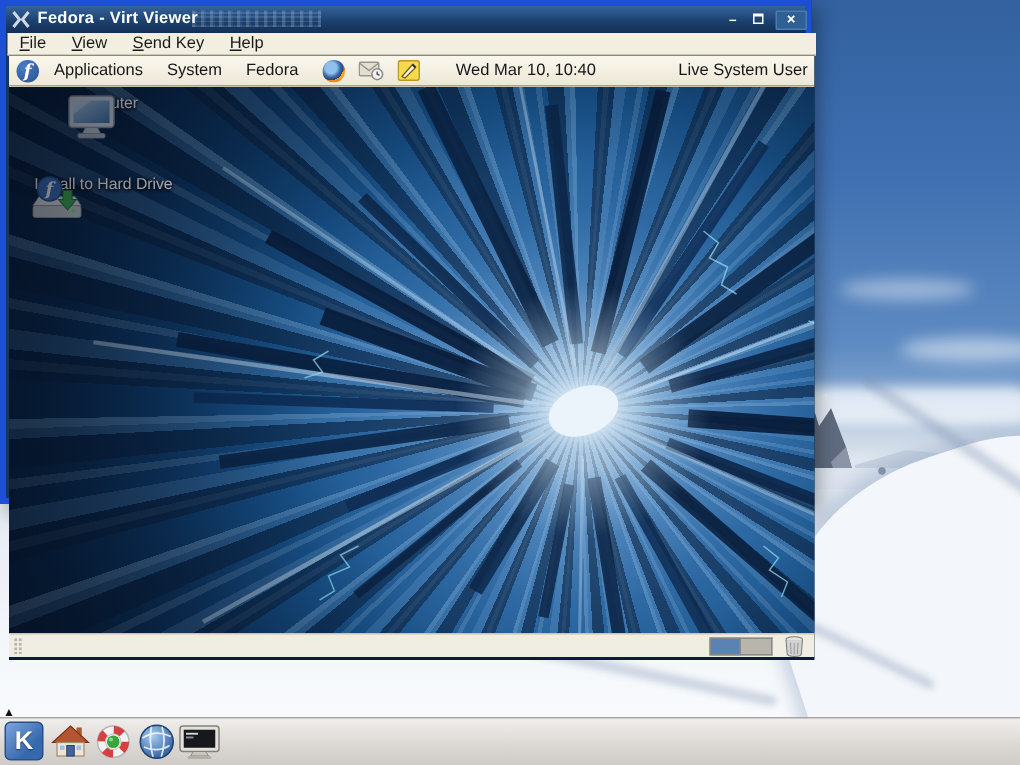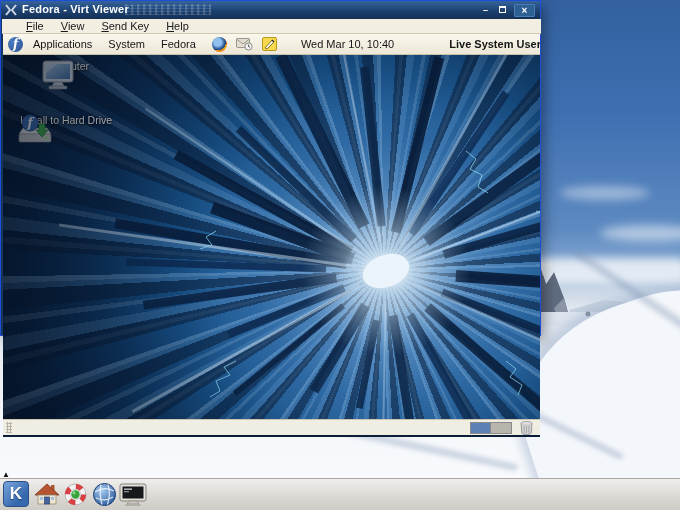--- a/index.html
+++ b/index.html
@@ -9,46 +9,46 @@
 
   
   .bg{position:absolute;inset:0;background:linear-gradient(#33619f 0%,#3f6fb1 22%,#5d8ac1 45%,#8fafd4 54%,#c9d6e5 57%,#dee6ef 60%,#e8edf4 70%,#f5f8fb 86%,#fbfcfe 100%);}
   .cloud{position:absolute;background:rgba(255,255,255,.85);border-radius:50%;filter:blur(5px);}
   .cloudband{position:absolute;left:528px;top:258px;width:160px;height:26px;background:rgba(255,255,255,.75);border-radius:12px;filter:blur(4px);}
   .mountain{position:absolute;left:524px;top:250px;}
   .track{position:absolute;background:linear-gradient(rgba(130,150,180,.05),rgba(125,145,178,.45),rgba(130,150,180,.05));filter:blur(2px);border-radius:8px;}
   .drift{position:absolute;left:520px;top:300px;width:260px;height:200px;background:#f3f6fa;border-radius:50% 40% 0 0;transform:rotate(-18deg);box-shadow:-6px -6px 10px rgba(150,170,200,.45);}
 
   
-  #vv{position:absolute;left:0;top:0;width:541px;height:336px;background:#16365e;border:1px solid #1d4ed8;box-shadow:4px 5px 12px rgba(0,0,0,.35);}
+  #vv{position:absolute;left:0;top:0;width:541px;height:336px;background:#16365e;border:4px solid #1d4ed8;box-shadow:4px 5px 12px rgba(0,0,0,.35);}
   .titlebar{position:absolute;left:0;top:0;width:100%;height:18px;background:linear-gradient(#35639b,#1b3f6d 60%,#142f54);}
   .tb-icon{position:absolute;left:4px;top:3px;width:12px;height:12px;}
   .tb-title{position:absolute;left:21px;top:2px;font-size:11px;font-weight:bold;color:#fff;letter-spacing:.2px;}
   .artifact{position:absolute;left:124px;top:3px;width:86px;height:11px;opacity:.8;
     background:repeating-linear-gradient(90deg,rgba(255,255,255,.22) 0 2px,rgba(130,170,215,.16) 2px 3px,transparent 3px 6px),
                repeating-linear-gradient(0deg,rgba(205,225,255,.18) 0 1px,transparent 1px 3px);}
   .wbtn{position:absolute;top:3px;height:13px;width:15px;color:#fff;font-size:9px;line-height:12px;text-align:center;cursor:default;}
   .wbtn.min{left:477px;} .wbtn.max{left:494px;}
   .wbtn.close{left:513px;width:21px;background:#2e6094;border:1px solid #477cb4;border-radius:1px;font-weight:bold;font-size:10px;}
   .maxglyph{display:inline-block;width:7px;height:7px;border:1px solid #fff;border-top-width:2px;margin-top:2px;}
   .minglyph{font-weight:bold;}
 
-  .menubar{position:absolute;left:1px;top:18px;width:539px;height:15px;background:#f2eee1;border-bottom:1px solid #cfc9b4;display:flex;align-items:center;gap:17px;padding-left:24px;font-size:11px;color:#1a1a1a;}
+  .menubar{position:absolute;left:1px;top:18px;width:539px;height:15px;background:#f2eee1;border-bottom:1px solid #cfc9b4;display:flex;align-items:center;gap:17px;padding-left:8px;font-size:11px;color:#1a1a1a;}
   .menubar .mn{text-decoration:underline;}
 
   
   .guest{position:absolute;left:2px;top:33px;width:537px;height:403px;overflow:hidden;background:#0a1c36;}
   .gpanel{position:absolute;left:0;top:0;width:100%;height:21px;background:linear-gradient(#faf7ee,#ece7d6);border-bottom:1px solid #c8c2ac;display:flex;align-items:center;padding:0 5px;font-size:11px;color:#161616;}
   .gmenu{margin-right:16px;}
   .gp-ic{margin-right:9px;flex:0 0 auto;}
   .fedora{width:15px;height:15px;border-radius:50%;background:radial-gradient(circle at 35% 30%,#4a7ec4,#2a4f8e);color:#fff;font-family:"DejaVu Serif",serif;font-style:italic;font-weight:bold;font-size:12px;line-height:14px;text-align:center;margin-right:10px;flex:0 0 auto;}
   .ffox{width:15px;height:15px;border-radius:50%;background:radial-gradient(circle at 38% 35%,#8fc0ee 0 28%,#3b6aa6 46%,#1f4679 60%,rgba(0,0,0,0) 61%),conic-gradient(from 140deg,#f08c1a 0 60%,#d44a04 60% 85%,#f6a21d 85% 100%);}
   .gspacer{flex:1;}
   .gclock{margin:0 11px 0 10px;white-space:nowrap;}
-  .guser{font-weight:bold;white-space:nowrap;margin-right:2px;margin-left:44px;}
+  .guser{font-weight:normal;white-space:nowrap;margin-right:2px;margin-left:44px;}
 
   .gwall{position:absolute;left:0;top:21px;width:537px;height:364px;
     background:radial-gradient(circle at 71% 59%,#a6c9e6 0%,#5f93c6 12%,#2f6aa4 30%,#175087 48%,#0d3560 66%,#082344 82%,#061a33 100%);}
   .gwall::before{content:"";position:absolute;inset:0;
     background:repeating-conic-gradient(from 3deg at 71% 59%,rgba(8,25,50,.50) 0deg 3deg,rgba(120,170,215,.22) 3deg 5deg,rgba(8,25,50,0) 5deg 9deg),
                repeating-conic-gradient(from 40deg at 71% 59%,rgba(190,220,245,.16) 0deg 1deg,rgba(10,30,60,0) 1deg 6deg);}
   .gwall::after{content:"";position:absolute;inset:0;background:radial-gradient(circle at 71% 59%,rgba(0,0,0,0) 38%,rgba(4,14,30,.45) 80%,rgba(3,10,24,.6) 100%);}
   .gwall svg{position:absolute;inset:0;}
 
   .gicon{position:absolute;display:flex;flex-direction:column;align-items:center;gap:2px;}

